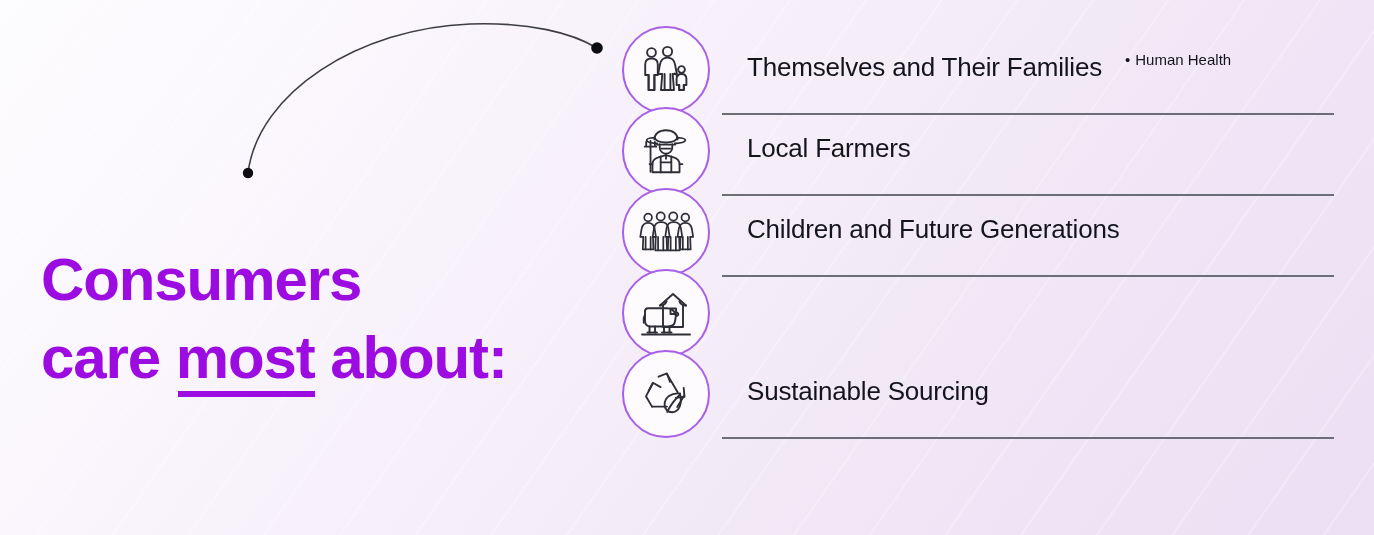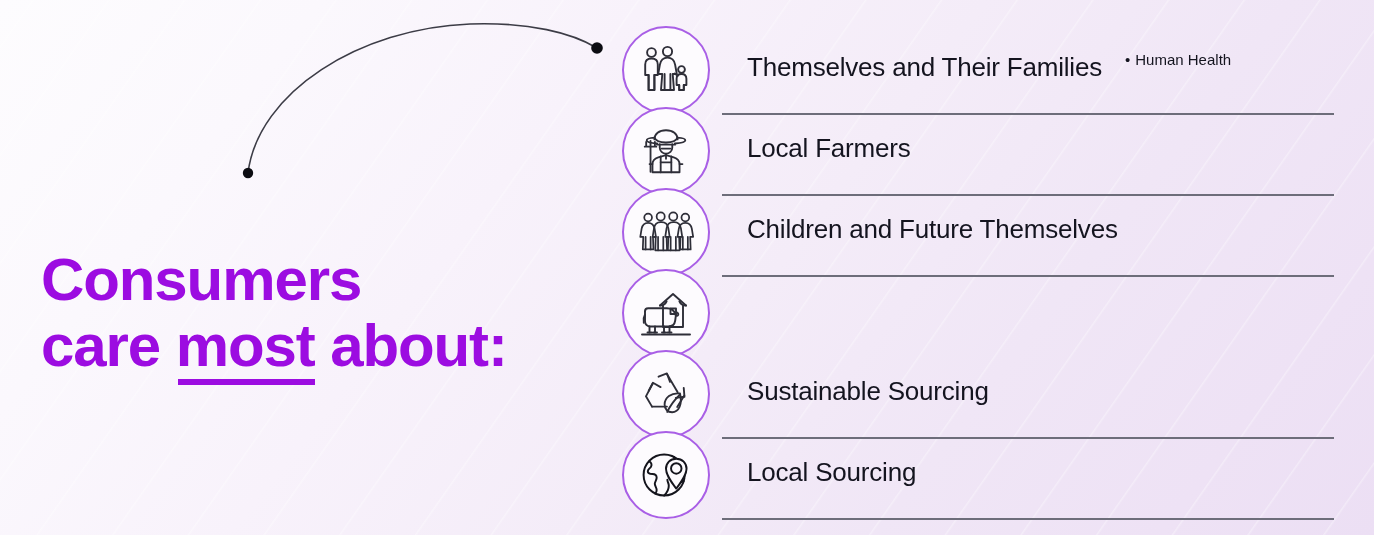--- a/index.html
+++ b/index.html
@@ -44,20 +44,21 @@
     font-size:60px;
     font-weight:bold;
     line-height:1.0;
     letter-spacing:-1.1px;
     white-space:pre-line;
   }
   #headline .l2 { display:block; margin-top:6px; }
   .uline {
     position:relative;
     display:inline-block;
+    margin-top:12px;
   }
   .uline::after {
     content:"";
     position:absolute;
     left:2px; right:0px;
     bottom:-9px;
     height:6px;
     background:#9c0ce1;
   }
 
@@ -191,21 +192,21 @@
           <path d="M21.8 35v14M27.2 35v14"></path>
           <circle cx="37.5" cy="14" r="4.2"></circle>
           <path d="M37.5 19.8c-3.9 0-6.2 2.4-6.9 6.3L29.2 35h3.2l-.5 14h12.2l-.5-14h3.2l-1.4-8.9c-.7-3.9-3-6.3-6.9-6.3z"></path>
           <path d="M34.8 35v14M40.2 35v14"></path>
           <circle cx="50" cy="15" r="4"></circle>
           <path d="M50 20.5c-3.8 0-6 2.3-6.7 6.1L41.9 35H45l-.5 13h11L55 35h3.1l-1.4-8.4c-.7-3.8-2.9-6.1-6.7-6.1z"></path>
           <path d="M47.4 35v13M52.6 35v13"></path>
         </svg>
       </div>
       <div class="rowbody">
-        <div class="label">Children and Future Themselves</div>
+        <div class="label">Children and Future Generations</div>
         <div class="divider"></div>
       </div>
     </div>
 
     <div class="row">
       <div class="circle">
         <svg width="60" height="60" viewBox="0 0 60 60" fill="none" stroke="#2e2e38" stroke-width="1.9" stroke-linecap="round" stroke-linejoin="round">
           <path d="M24 22.5l13-11.5 13 11.5"></path>
           <path d="M24 22.5c3.4 0 5.6-1.8 6.6-4.2M50 22.5c-3.4 0-5.6-1.8-6.6-4.2"></path>
           <path d="M27 22.5V44h20V22.5"></path>
@@ -234,33 +235,15 @@
           <path d="M45 29.5c-9.5-1.2-16.5 4.5-16.5 11.8 0 4.6 3.2 8.2 8 8.2 7.3 0 11.3-8.3 8.5-20z"></path>
           <path d="M44.8 30.8c-6 5.8-10.5 12-13.5 18.4"></path>
         </svg>
       </div>
       <div class="rowbody">
         <div class="label">Sustainable Sourcing</div>
         <div class="divider"></div>
       </div>
     </div>
 
-    <div class="row">
-      <div class="circle">
-        <svg width="56" height="56" viewBox="0 0 60 60" fill="none" stroke="#14141c" stroke-width="2.1" stroke-linecap="round" stroke-linejoin="round">
-          <circle cx="28" cy="30" r="22"></circle>
-          <path d="M12 15.5c2.5 1.2 3 3.5 2 5.5-1 2-3.5 2.5-3.5 5s2.5 3 5 3 4.5 1.5 4.5 4-2 4-2 6.5 2 4 2 6.5c0 1.6-.6 3-1.6 4"></path>
-          <path d="M28 52c3.5-3.5 5-7 5-10.5 0-2.5-1.5-4-1.5-6.5"></path>
-          <path d="M45.5 19.5c-1.8.5-3.2 1.8-3.2 3.8 0 2.5 2.2 3.2 2.2 5.7"></path>
-          <path d="M49 36.5c-2.5.8-5 2-6.5 4"></path>
-          <path d="M38.5 10.5c1.2 1.5 1 3.2-.5 4.5"></path>
-          <path d="M41 12.5c-6.5 0-11 4.8-11 10.8 0 7.6 11 21.2 11 21.2s11-13.6 11-21.2c0-6-4.5-10.8-11-10.8z" fill="#fdfbfe"></path>
-          <circle cx="41" cy="23" r="5.6"></circle>
-        </svg>
-      </div>
-      <div class="rowbody">
-        <div class="label">Local Sourcing</div>
-        <div class="divider"></div>
-      </div>
-    </div>
 
   </div>
 </div>
 
 </body></html>

